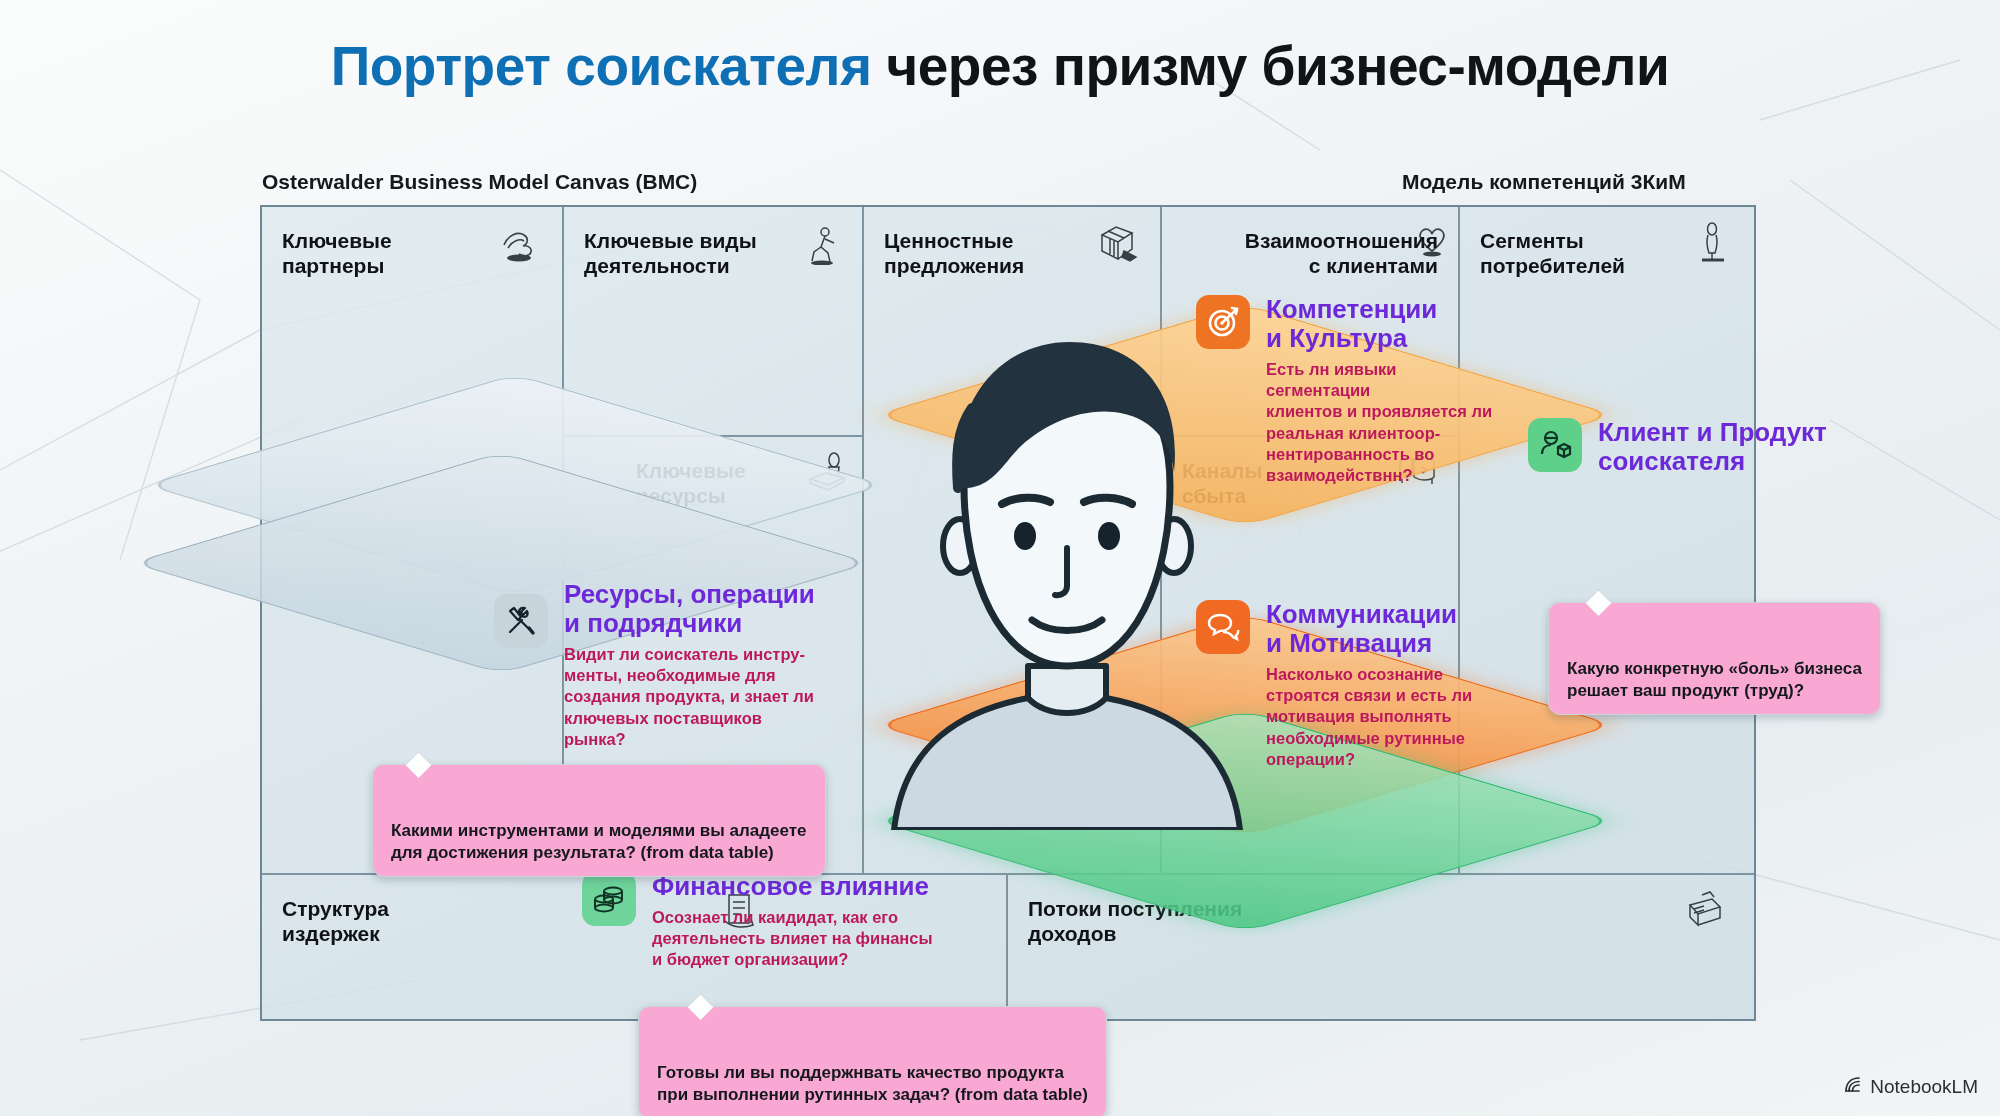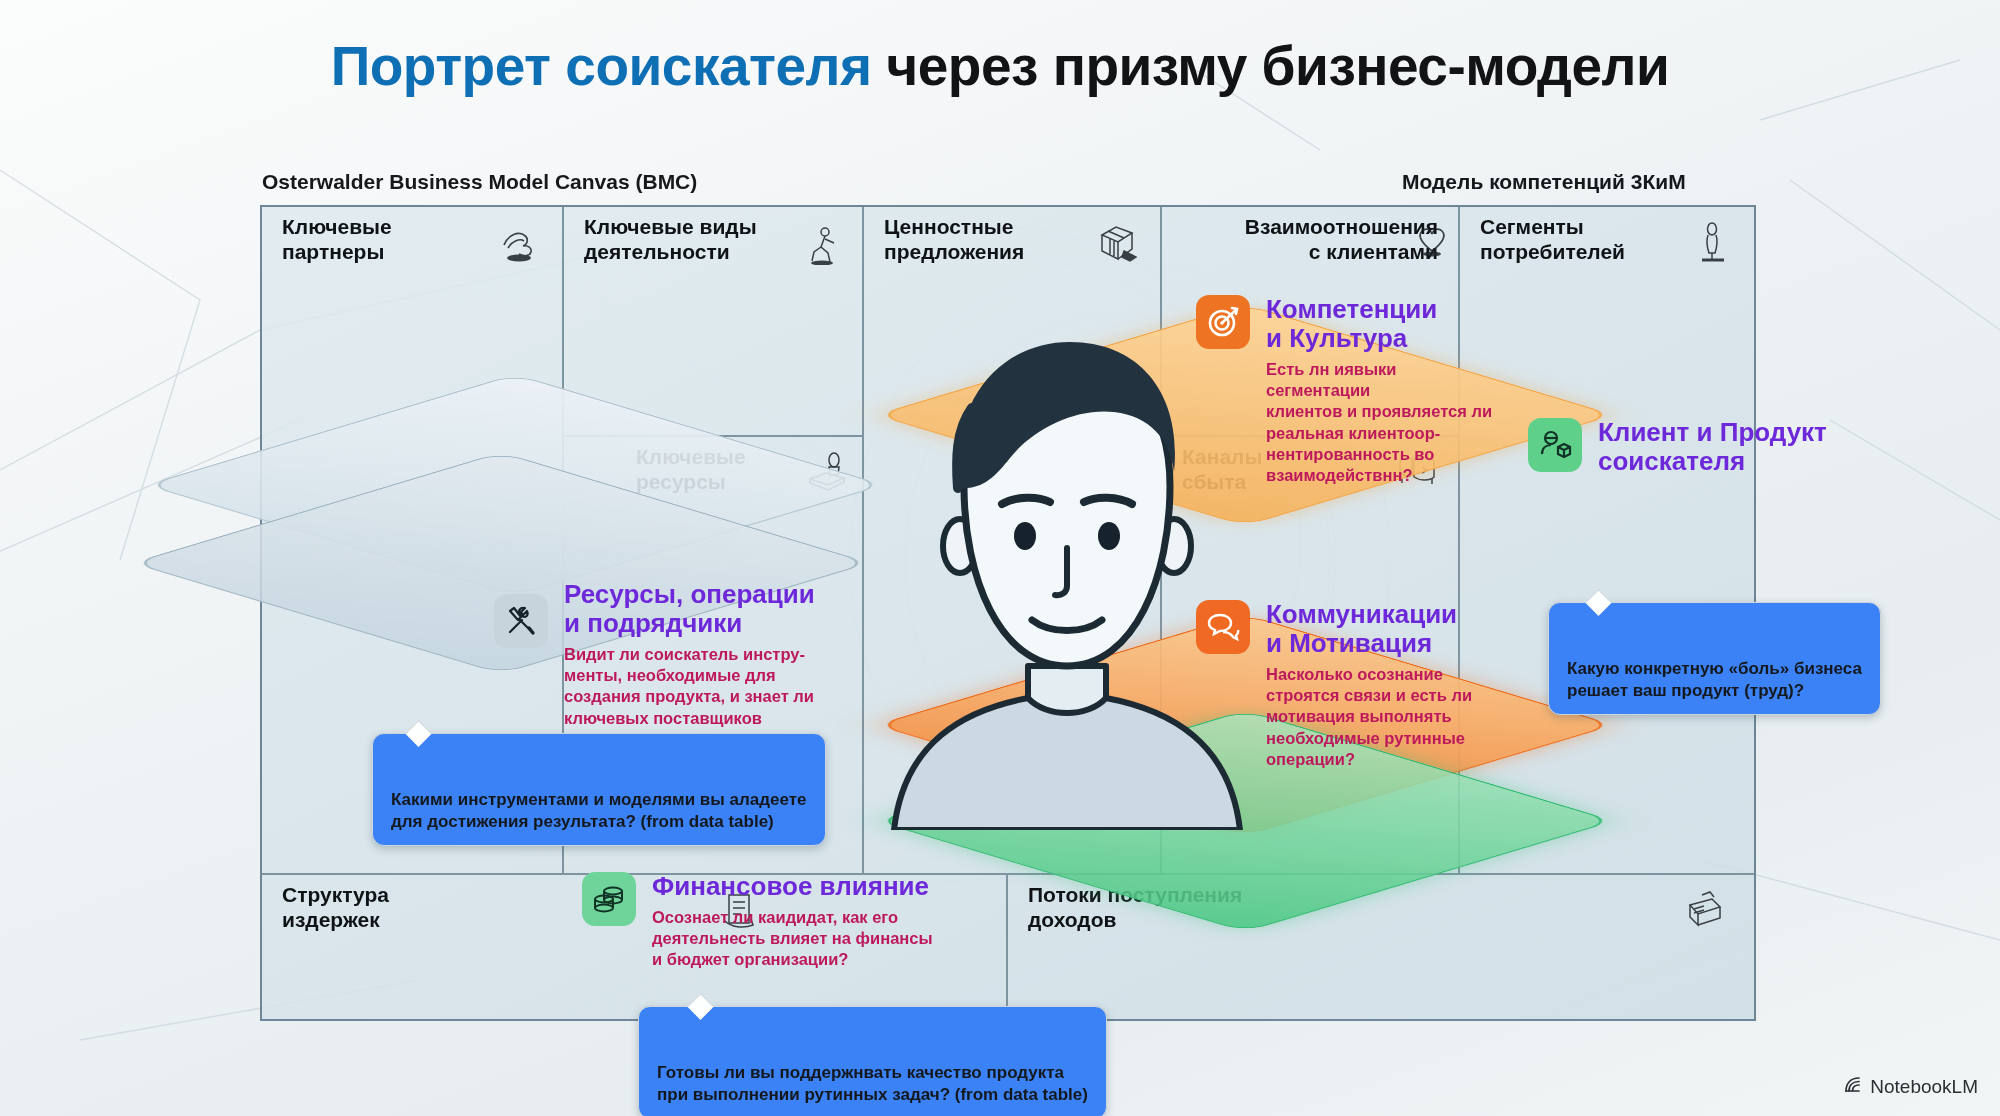--- a/index.html
+++ b/index.html
@@ -38,21 +38,21 @@
     position:absolute;left:260px;top:205px;width:1496px;height:816px;
     z-index:2;
     border:2px solid #6e8796;
     background:linear-gradient(155deg,rgba(223,234,239,.88),rgba(205,221,229,.82));
     box-sizing:border-box;
   }
   .vline,.hline{position:absolute;background:#7e94a1;z-index:3;}
   .vline{width:2px;top:0;}
   .hline{height:2px;left:0;}
 
-  .cell{position:absolute;z-index:4;box-sizing:border-box;padding:8px 20px;}
+  .cell{position:absolute;z-index:4;box-sizing:border-box;padding:22px 20px;}
   .cell-head{
     font-size:21px;font-weight:bold;color:#101316;line-height:1.18;
     white-space:pre-line;
   }
   .cell-ico{position:absolute;opacity:.85;}
 
   
   .plate{position:absolute;z-index:5;}
   .plate .face{
     position:absolute;inset:0;
@@ -69,21 +69,21 @@
     display:flex;align-items:center;justify-content:center;
   }
   .kc-body{position:absolute;left:70px;top:0;}
   .kc-title{font-size:26px;font-weight:bold;color:#6d28d9;line-height:1.12;white-space:pre-line;}
   .kc-desc{font-size:16.5px;font-weight:bold;color:#be185d;line-height:1.28;
            white-space:pre-line;margin-top:6px;}
 
   
   .tip{
     position:absolute;z-index:11;
-    background:#3b82f6;border:1px solid #cbd5da;border-radius:12px;
+    background:#f9a8d4;border:1px solid #cbd5da;border-radius:12px;
     padding:11px 18px 12px 18px;
     box-shadow:0 3px 9px rgba(40,60,75,.26);
     font-size:17px;font-weight:bold;color:#14181c;line-height:1.3;
     white-space:pre-line;
   }
   .tip .nub{
     position:absolute;width:18px;height:18px;background:#fdfefe;
     border-left:1px solid #cbd5da;border-top:1px solid #cbd5da;
     transform:rotate(45deg);
   }
@@ -411,21 +411,21 @@
     </svg>
   </div>
   <div class="kc-body">
     <div class="kc-title">Финансовое влияние</div>
     <div class="kc-desc">Осознает ли каидидат, как его
 деятельнесть влияет на финансы
 и бюджет организации?</div>
   </div>
 </div>
 
-<div class="tip up" style="left:372px;top:733px;">
+<div class="tip up" style="left:372px;top:764px;">
   <div class="nub" style="left:36px;"></div>
   <span>Какими инструментами и моделями вы аладеете
 для достижения результата? (from data table)</span>
 </div>
 
 <div class="tip up" style="left:1548px;top:602px;">
   <div class="nub" style="left:40px;"></div>
   <span>Какую конкретную «боль» бизнеса
 решает ваш продукт (труд)?</span>
 </div>

